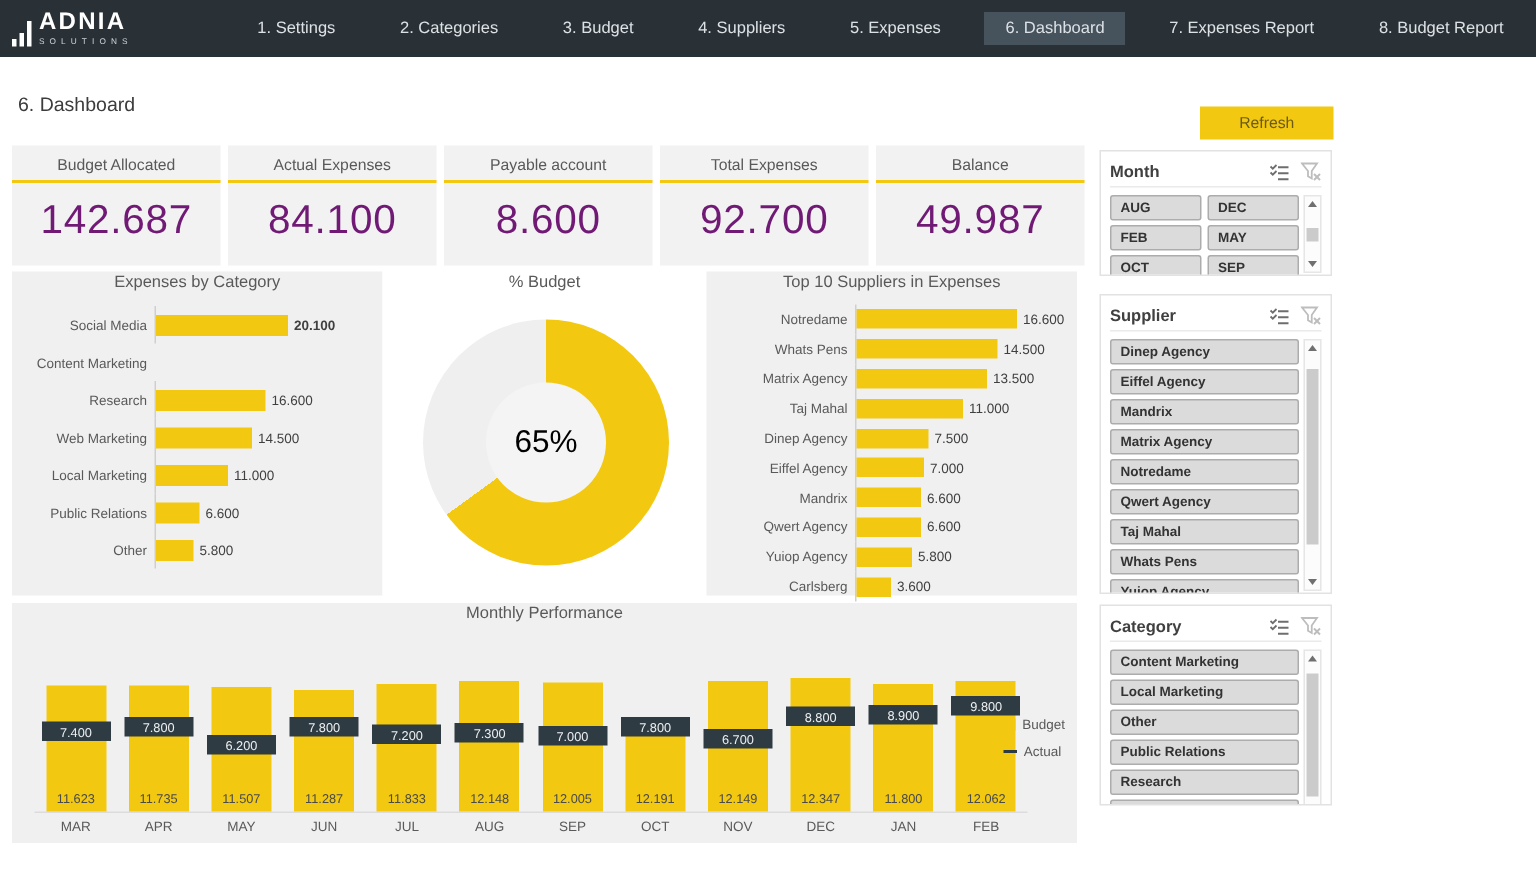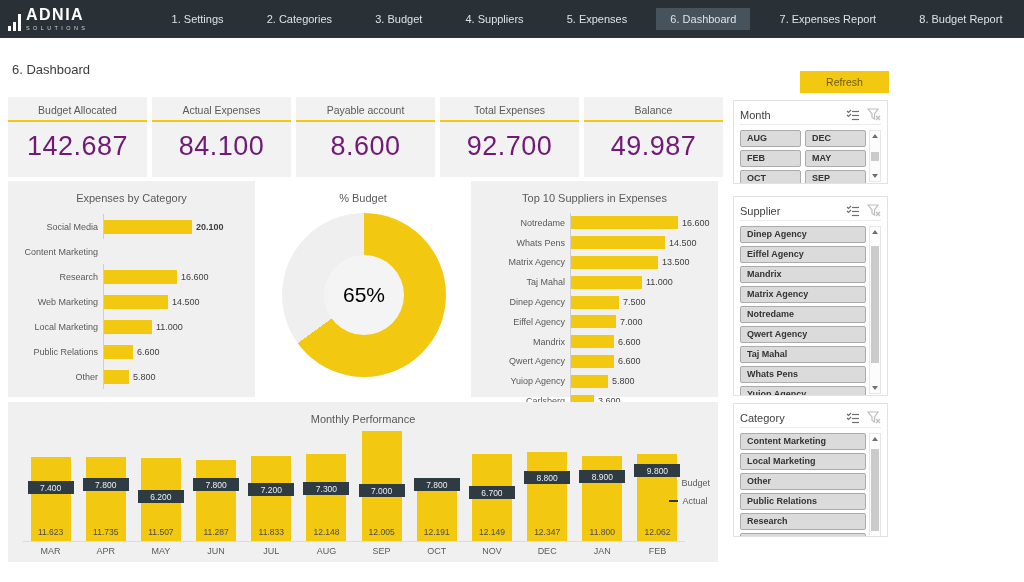--- a/index.html
+++ b/index.html
@@ -24,21 +24,21 @@
   .refresh-btn{position:absolute;top:71px;left:800px;width:89px;height:22px;background:#f2c811;border:none;
     font-family:"Liberation Sans",sans-serif;font-size:10.5px;color:#6b5b17;cursor:pointer;}
   
   .kpi-row{position:absolute;top:97px;left:8px;width:715px;height:80px;display:flex;gap:5px;}
   .kpi-card{flex:1;background:#f2f2f2;position:relative;text-align:center;}
   .kpi-label{display:block;margin-top:7px;font-size:10.5px;color:#595959;}
   .kpi-line{position:absolute;top:23px;left:0;right:0;height:2px;background:#f2c811;}
   .kpi-value{display:block;margin-top:15px;font-size:27px;color:#701a75;letter-spacing:.5px;}
   
   .panel{position:absolute;background:#f0f0f0;}
-  .panel-title{text-align:center;padding-top:11px;font-size:11px;color:#595959;}
+  .panel-title{text-align:center;padding-top:1px;font-size:11px;color:#595959;}
   .panel-cat{left:8px;top:181px;width:247px;height:216px;}
   .panel-sup{left:471px;top:181px;width:247px;height:216px;}
   .hrow{display:flex;align-items:center;}
   .hlabel{text-align:right;font-size:9px;color:#595959;padding-right:5px;box-sizing:border-box;}
   .hbars{border-left:1px solid #cfcfcf;display:flex;align-items:center;height:100%;}
   .hbar{background:#f2c811;}
   .hval{font-size:9px;color:#404040;margin-left:4px;white-space:nowrap;}
   
   .donut-area{position:absolute;left:255px;top:181px;width:216px;height:216px;background:#fff;}
   .donut{position:absolute;left:27px;top:32px;width:164px;height:164px;border-radius:50%;}
@@ -55,21 +55,21 @@
   .mmonths{position:absolute;left:15px;top:144px;width:662px;display:flex;}
   .mmonth{flex:1;text-align:center;font-size:9px;color:#595959;}
   .mlegend{position:absolute;right:8px;top:76px;font-size:9px;color:#595959;}
   .mlegend div{display:flex;align-items:center;margin-bottom:8px;}
   .sw-budget{width:8px;height:8px;background:#f2c811;margin-right:4px;}
   .sw-actual{width:9px;height:2px;background:#2f3b43;margin-right:4px;}
   
   .slicer{position:absolute;left:733px;width:155px;background:#fff;border:1px solid #e2e2e2;box-sizing:border-box;
     padding:4px 6px;overflow:hidden;}
   .slicer-head{display:flex;align-items:center;height:19px;border-bottom:1px solid #eaeaea;}
-  .slicer-title{flex:1;font-size:11px;font-weight:normal;color:#404040;}
+  .slicer-title{flex:1;font-size:11px;font-weight:bold;color:#404040;}
   .slicer-icon{display:flex;align-items:center;margin-left:7px;cursor:pointer;}
   .slicer-body{position:relative;margin-top:5px;}
   .slicer-items{width:126px;}
   .sitem{height:15px;line-height:15px;background:#dbdbdb;border:1px solid #acacac;border-radius:2px;
     font-size:9px;font-weight:bold;color:#333;padding-left:6px;margin-bottom:3px;overflow:hidden;white-space:nowrap;cursor:pointer;}
   .month-grid{display:grid;grid-template-columns:1fr 1fr;column-gap:4px;}
   .sscroll{position:absolute;right:0;top:0;width:12px;background:#fcfcfc;border:1px solid #e6e6e6;box-sizing:border-box;
     display:flex;flex-direction:column;align-items:center;}
   .sarrow{width:0;height:0;border-left:3px solid transparent;border-right:3px solid transparent;margin:3px 0;cursor:pointer;}
   .sarrow.up{border-bottom:4px solid #6f6f6f;}
@@ -302,21 +302,21 @@
         </div>
         <div class="mbadge" style="bottom: 45px;">7.200</div>
       </div>
       <div class="mcol">
         <div class="mbar" style="height: 87px;">
           <span class="mbar-val">12.148</span>
         </div>
         <div class="mbadge" style="bottom: 46px;">7.300</div>
       </div>
       <div class="mcol">
-        <div class="mbar" style="height: 110px;">
+        <div class="mbar" style="height: 86px;">
           <span class="mbar-val">12.005</span>
         </div>
         <div class="mbadge" style="bottom: 44px;">7.000</div>
       </div>
       <div class="mcol">
         <div class="mbar" style="height: 60px;">
           <span class="mbar-val">12.191</span>
         </div>
         <div class="mbadge" style="bottom: 50px;">7.800</div>
       </div>

